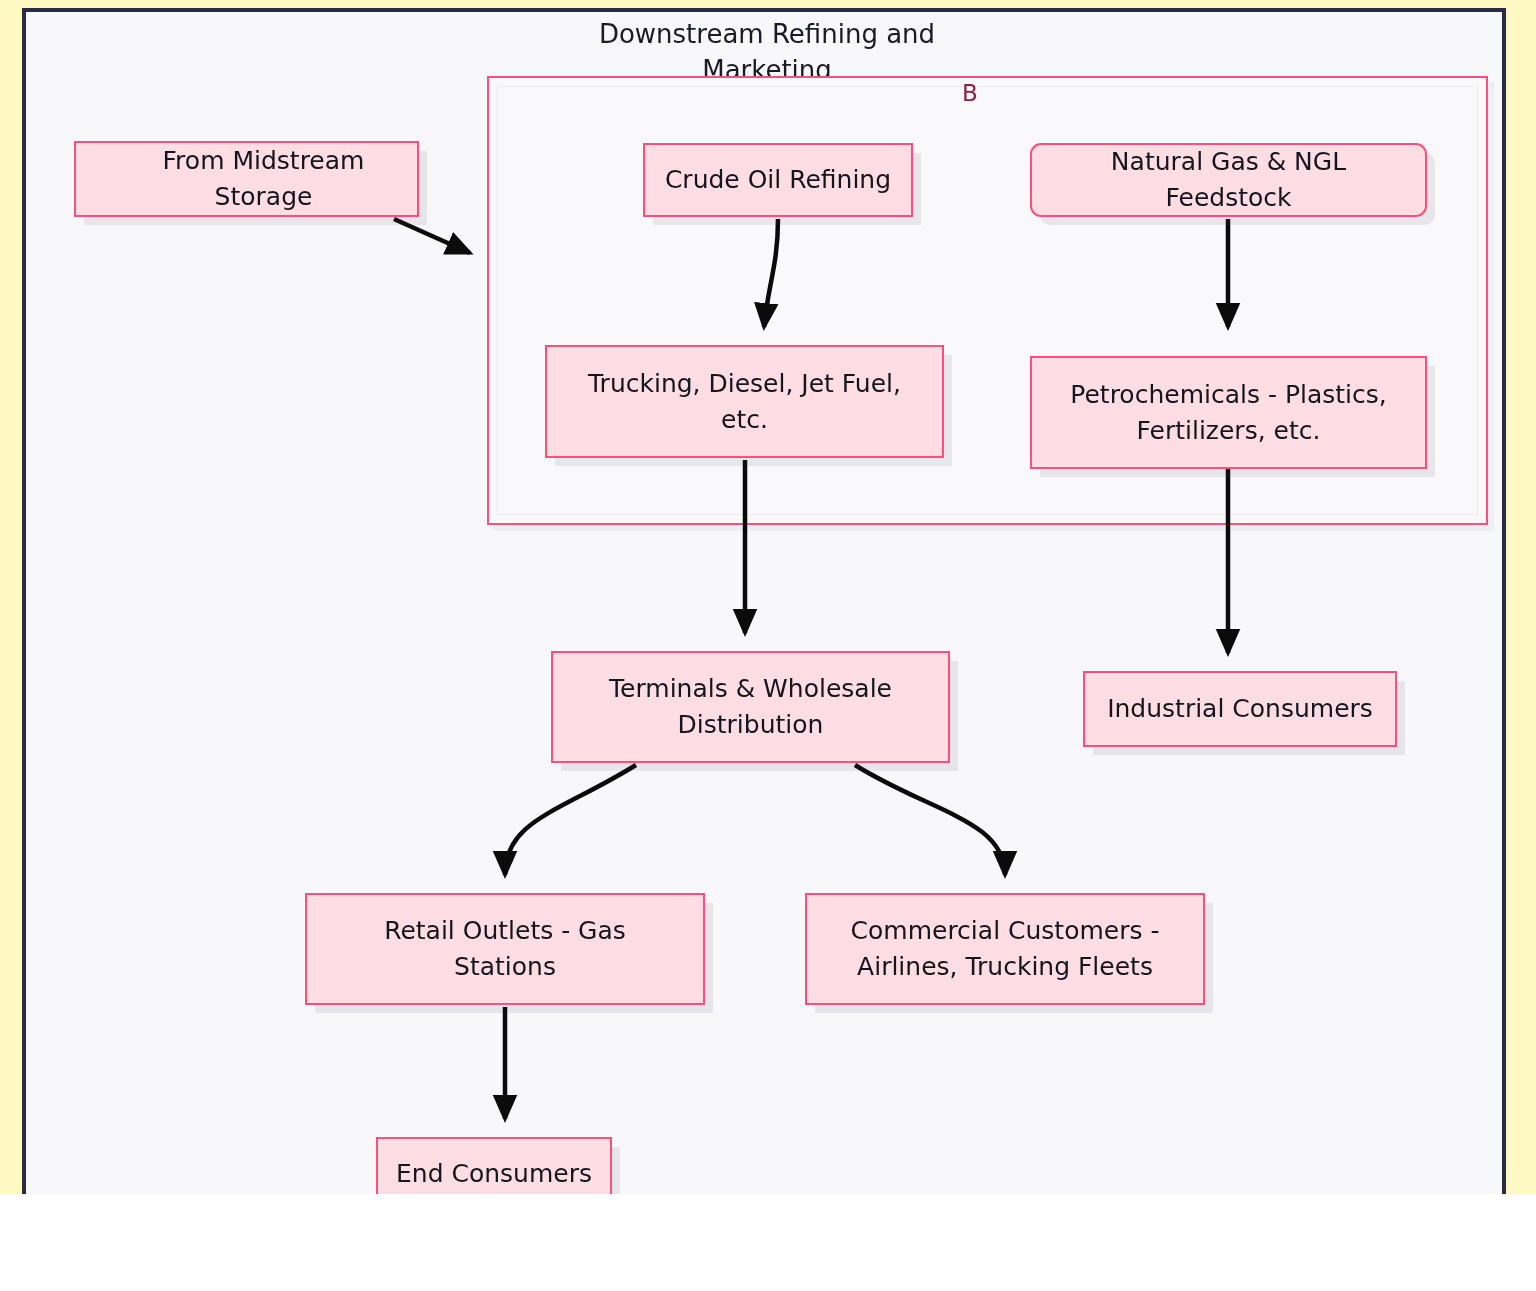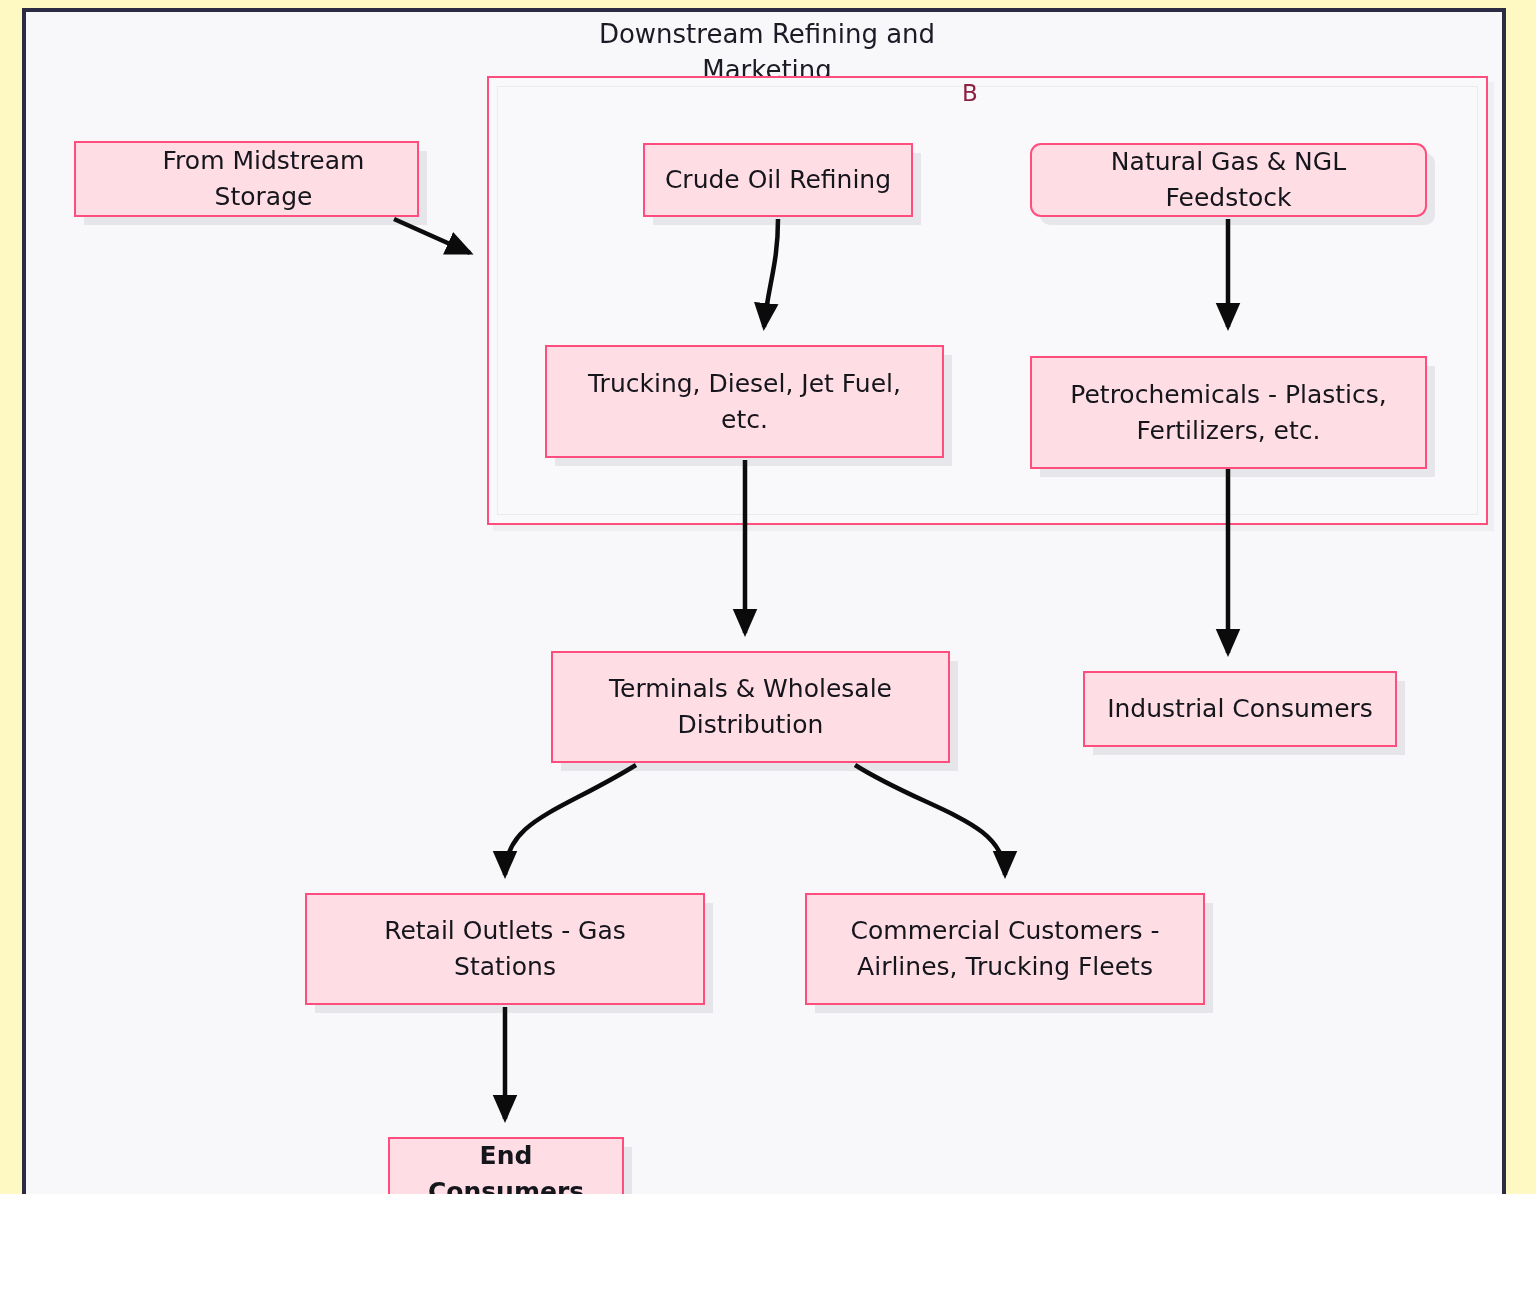--- a/index.html
+++ b/index.html
@@ -174,15 +174,15 @@
 Distribution</div>
 
   <div class="node" style="left: 1071px; top: 671px; width: 314px; height: 76px; margin-left: 12px;">Industrial Consumers</div>
 
   <div class="node" style="left: 305px; top: 893px; width: 400px; height: 112px;">Retail Outlets - Gas
 Stations</div>
 
   <div class="node" style="left: 805px; top: 893px; width: 400px; height: 112px;">Commercial Customers -
 Airlines, Trucking Fleets</div>
 
-  <div class="node" style="left: 388px; top: 1137px; width: 236px; height: 74px; font-weight: bold;">End Consumers</div>
+  <div class="node" style="left: 376px; top: 1137px; width: 236px; height: 74px;">End Consumers</div>
 
 </div>
 
 </body></html>

